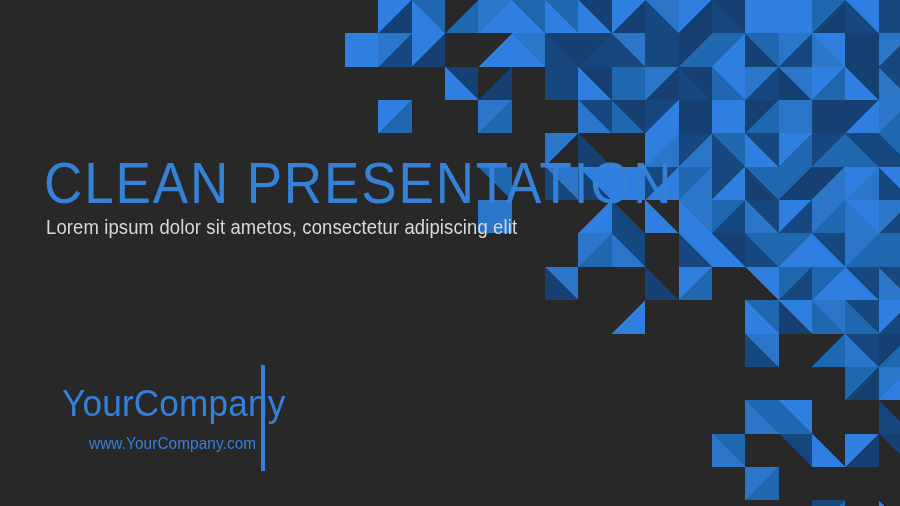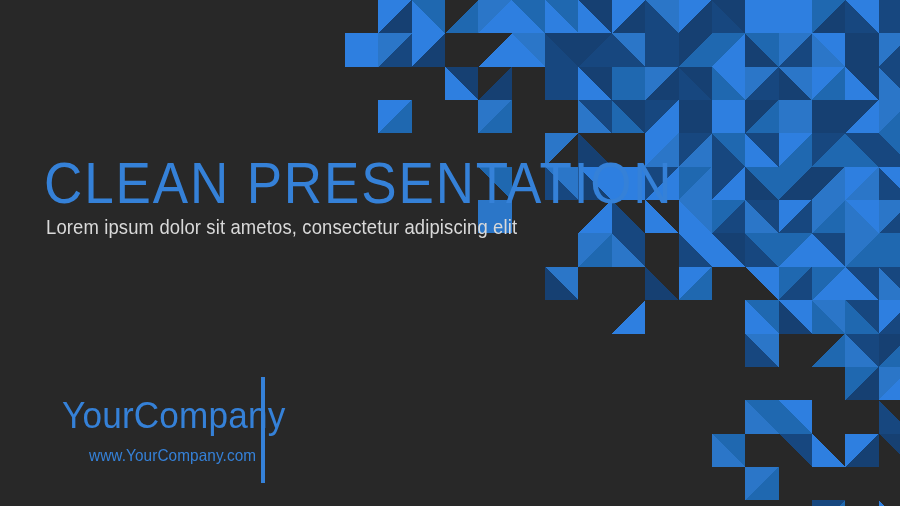--- a/index.html
+++ b/index.html
@@ -55,21 +55,21 @@
     letter-spacing: 0.15px;
     font-weight: 400;
     color: #d9d9d9;
     white-space: nowrap;
     transform: scaleX(0.9);
     transform-origin: left top;
   }
   #logo-block {
     position: absolute;
     left: 62px;
-    top: 367px;
+    top: 355px;
     width: 300px;
     height: 115px;
   }
   #company-name {
     position: absolute;
     left: 0px;
     top: 21px;
     font-family: "Liberation Sans Narrow", "Liberation Sans", sans-serif;
     font-size: 37px;
     line-height: 42px;

